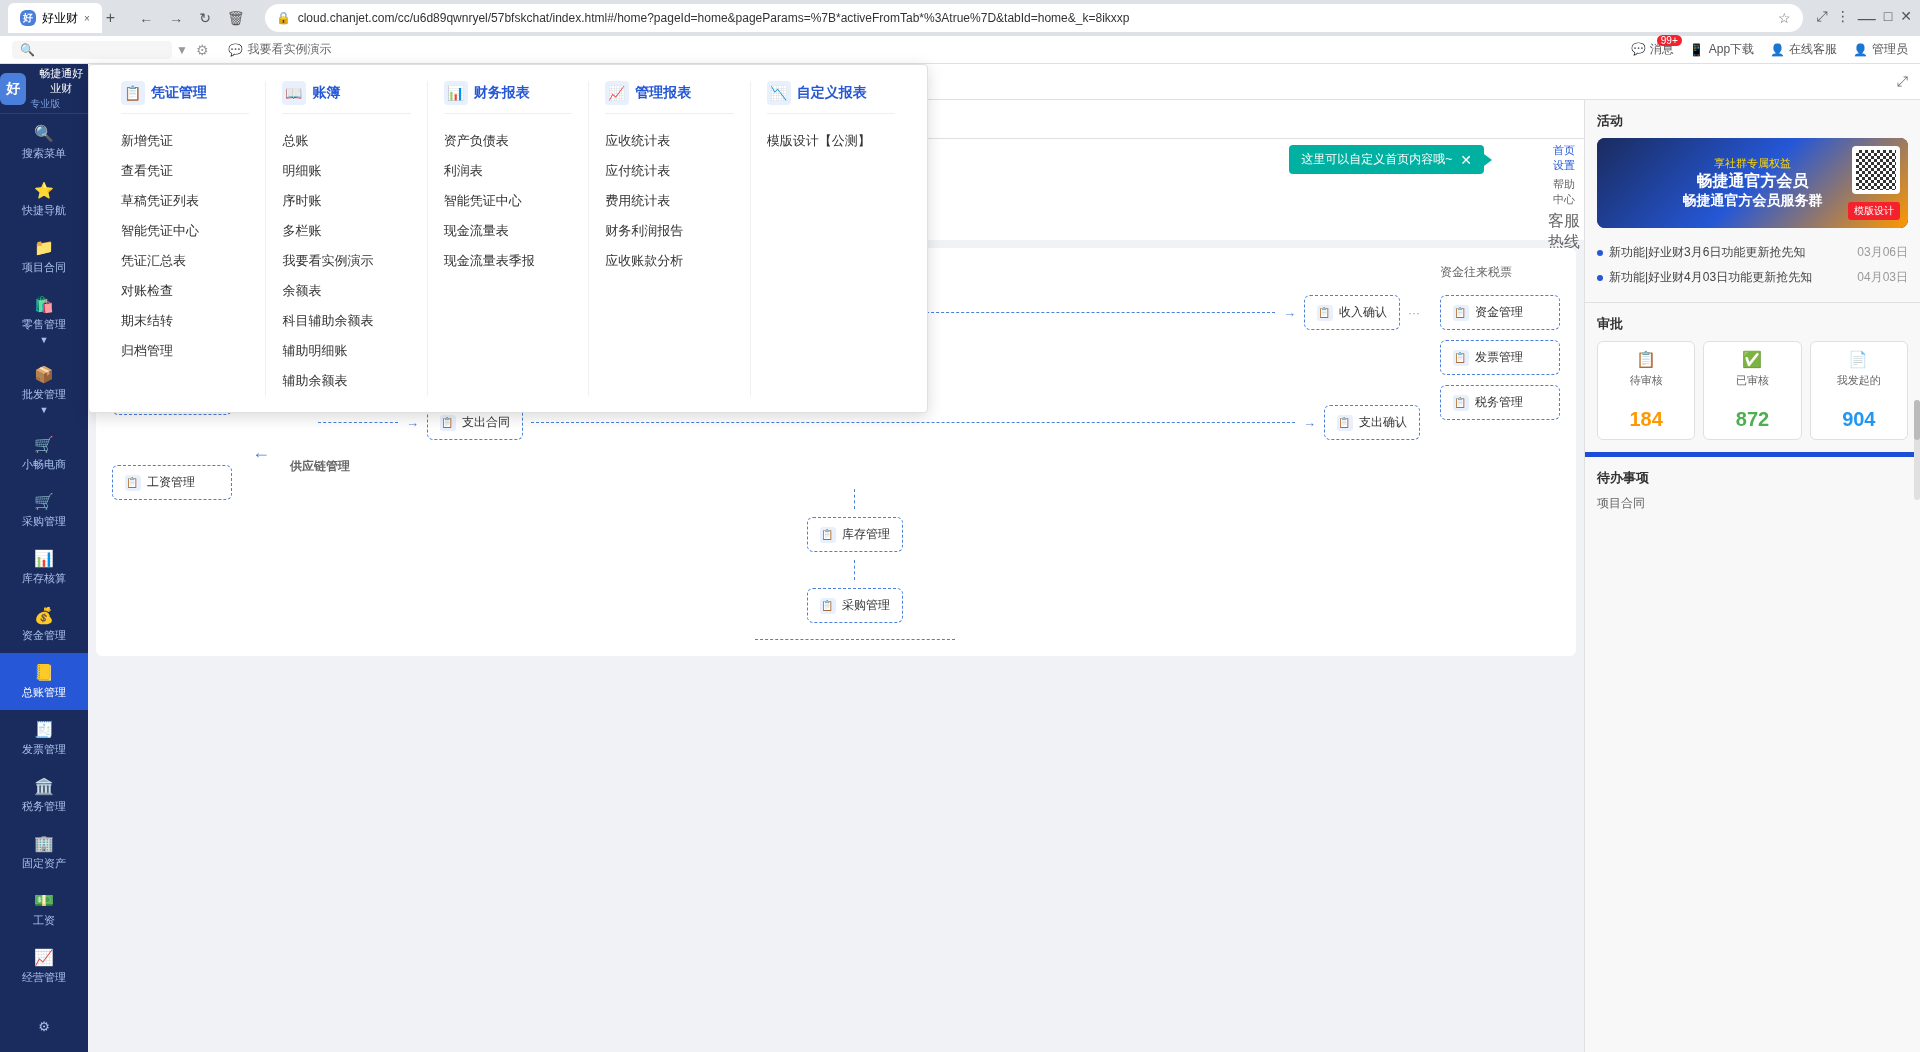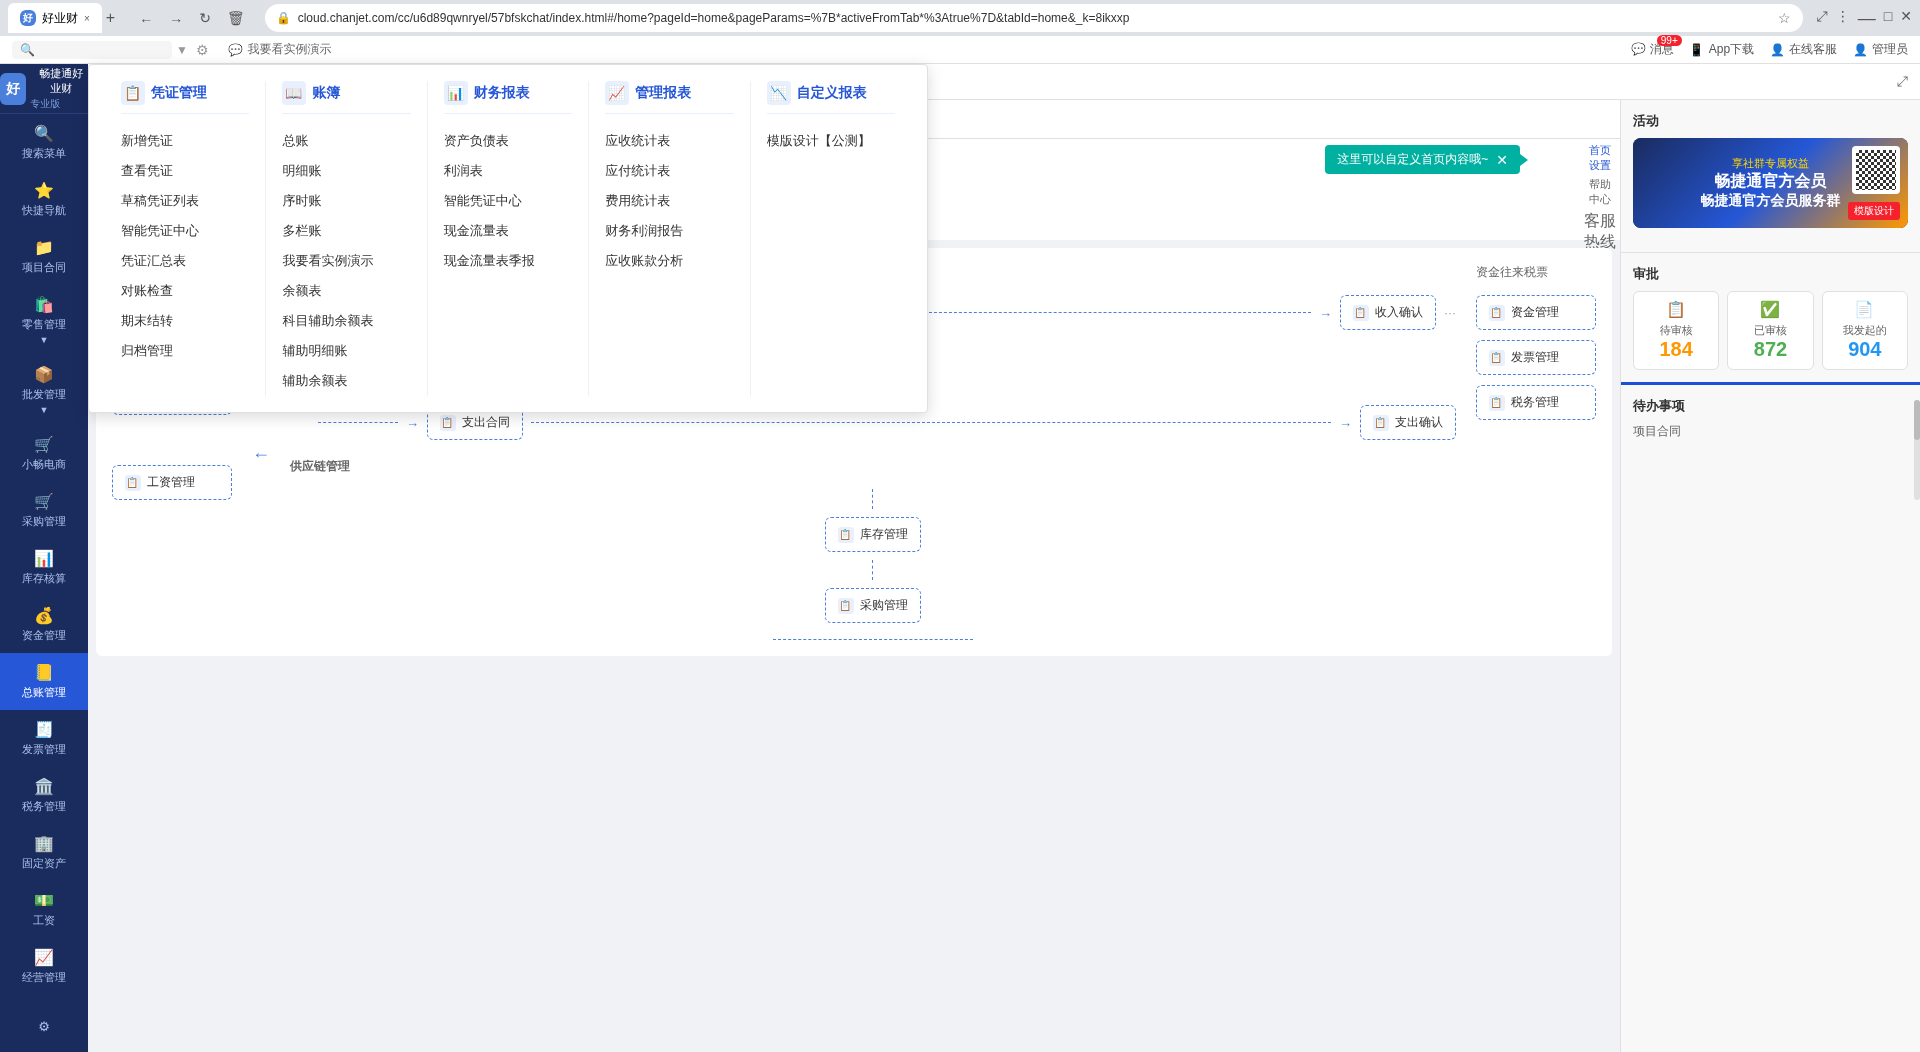--- a/index.html
+++ b/index.html
@@ -66,42 +66,42 @@
     .step-num { width: 18px; height: 18px; background: #2557d6; color: #fff; border-radius: 50%; font-size: 11px; display: flex; align-items: center; justify-content: center; }
 
     
     .icon-grid { display: flex; gap: 12px; padding: 12px 20px; background: #fff; }
     .icon-item { display: flex; flex-direction: column; align-items: center; gap: 6px; width: 80px; cursor: pointer; }
     .icon-box { width: 56px; height: 56px; background: #f5f5f5; border-radius: 8px; display: flex; align-items: center; justify-content: center; color: #999; font-size: 11px; position: relative; }
     .icon-box.settings { background: #f0f2f5; }
     .icon-label { font-size: 11px; color: #666; text-align: center; }
 
     
-    .right-panel { width: 300px; background: #f8f8f8; border-left: 1px solid #e0e0e0; display: flex; flex-direction: column; overflow: hidden; }
+    .right-panel { width: 336px; background: #f8f8f8; border-left: 1px solid #e0e0e0; display: flex; flex-direction: column; overflow: hidden; }
 
     
     .activity-section { padding: 12px; }
     .section-title { font-size: 13px; font-weight: bold; color: #333; margin-bottom: 8px; }
     .activity-banner { background: #1a2b5e; border-radius: 8px; overflow: hidden; margin-bottom: 12px; }
     .news-list { font-size: 12px; }
     .news-item { display: flex; align-items: baseline; gap: 6px; padding: 4px 0; cursor: pointer; color: #444; }
     .news-dot { width: 6px; height: 6px; background: #2557d6; border-radius: 50%; flex-shrink: 0; }
     .news-text { flex: 1; }
     .news-date { color: #999; flex-shrink: 0; }
 
     
     .approval-section { padding: 12px; border-top: 1px solid #e0e0e0; }
     .approval-cards { display: flex; gap: 8px; }
     .approval-card { flex: 1; background: #fff; border-radius: 6px; padding: 8px; text-align: center; border: 1px solid #e0e0e0; }
     .approval-card-icon { font-size: 16px; margin-bottom: 4px; }
-    .approval-card-label { font-size: 11px; color: #666; margin-bottom: 0; }
+    .approval-card-label { font-size: 11px; color: #666; margin-bottom: 20px; }
     .approval-card-num { font-size: 20px; font-weight: bold; color: #333; }
 
     
-    .pending-section { padding: 12px; border-top: 3px solid #1d4ed8; }
+    .pending-section { padding: 12px; border-top: 5px solid #1d4ed8; }
     .pending-title { font-size: 13px; font-weight: bold; color: #333; margin-bottom: 8px; }
     .wf-box { border: 1.5px dashed #4a7fdb; border-radius: 6px; padding: 8px 12px; display: flex; align-items: center; gap: 6px; font-size: 12px; color: #333; cursor: pointer; background: #fff; white-space: nowrap; }
     .wf-box-icon { width: 16px; height: 16px; background: #e8f0fe; border-radius: 3px; display: flex; align-items: center; justify-content: center; font-size: 10px; color: #2557d6; }
 
     
     .customize-tip { position: absolute; top: 8px; right: 40px; background: #00b0a0; color: #fff; padding: 6px 12px; border-radius: 4px; font-size: 12px; display: flex; align-items: center; gap: 8px; z-index: 200; }
     .tip-close { cursor: pointer; font-size: 14px; }
     .tip-arrow { position: absolute; right: -8px; top: 50%; transform: translateY(-50%); width: 0; height: 0; border-top: 6px solid transparent; border-bottom: 6px solid transparent; border-left: 8px solid #00b0a0; }
 
     
@@ -464,20 +464,32 @@
             <div style="background:linear-gradient(135deg,#1a2b5e 0%,#2557d6 50%,#ff9800 100%);width:100%;height:90px;display:flex;align-items:center;justify-content:center;position:relative;overflow:hidden;">
               <div style="color:#fff;text-align:center;">
                 <div style="font-size:11px;color:#ffd700;">享社群专属权益</div>
                 <div style="font-size:16px;font-weight:bold;">畅捷通官方会员</div>
                 <div style="font-size:14px;font-weight:bold;">畅捷通官方会员服务群</div>
               </div>
               <div style="position:absolute;right:8px;top:8px;width:48px;height:48px;background:#fff;border-radius:4px;display:flex;align-items:center;justify-content:center;">
                 <div style="width:40px;height:40px;background:repeating-conic-gradient(#333 0% 25%, #fff 0% 50%) 0 0/6px 6px;"></div>
               </div>
               <div style="position:absolute;right:8px;bottom:8px;background:#f5222d;color:#fff;font-size:10px;padding:2px 6px;border-radius:3px;cursor:pointer;">模版设计</div>
+            </div>
+          </div>
+          <div class="news-list">
+            <div class="news-item">
+              <div class="news-dot"></div>
+              <span class="news-text">新功能|好业财3月6日功能更新抢先知</span>
+              <span class="news-date">03月06日</span>
+            </div>
+            <div class="news-item">
+              <div class="news-dot"></div>
+              <span class="news-text">新功能|好业财4月03日功能更新抢先知</span>
+              <span class="news-date">04月03日</span>
             </div>
           </div>
         </div>
 
         <div class="approval-section">
           <div class="section-title">审批</div>
           <div class="approval-cards">
             <div class="approval-card">
               <div class="approval-card-icon">📋</div>
               <div class="approval-card-label">待审核</div>

